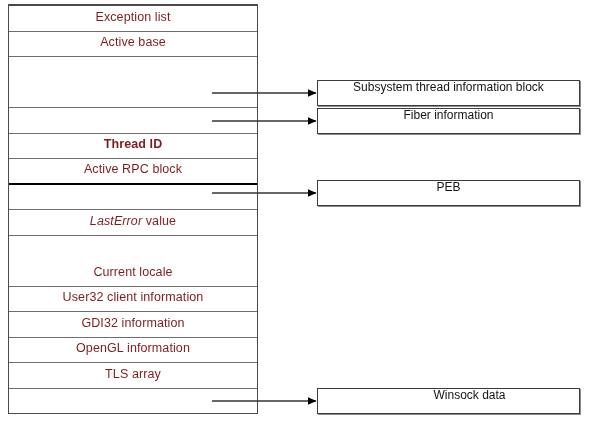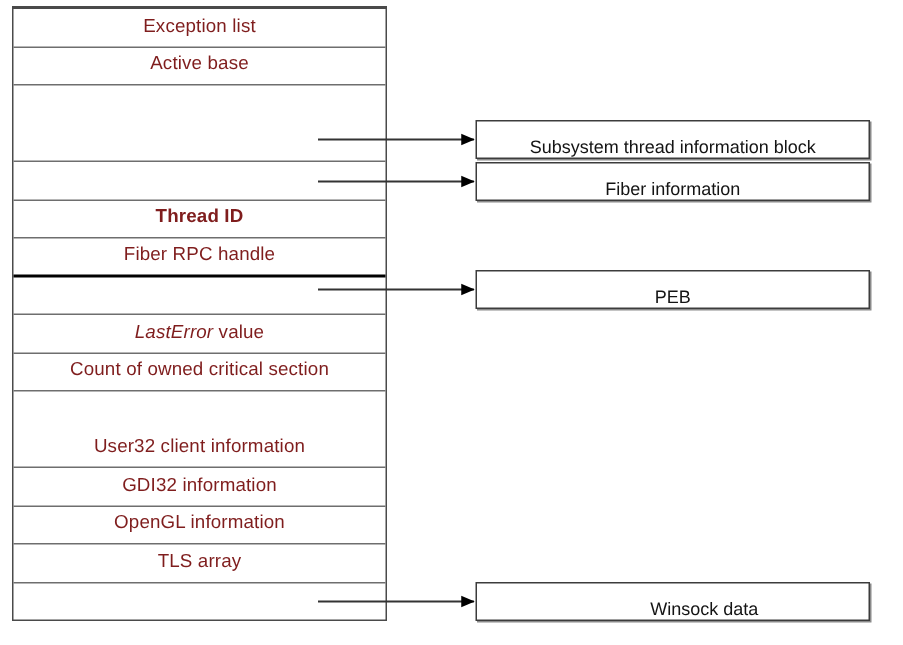--- a/index.html
+++ b/index.html
@@ -55,21 +55,21 @@
   .teb-row .ital { font-style: italic; }
   .teb-row .label { padding-bottom: 1px; }
 
   
   .side-box {
     position: absolute;
     box-sizing: border-box;
     border: 1px solid #3c3c3c;
     background: #ffffff;
     display: flex;
-    align-items: flex-end;
+    align-items: flex-start;
     justify-content: center;
     font-size: 12px;
     line-height: 1.1;
     white-space: nowrap;
     color: #141414;
     box-shadow: 1px 1px 0 #8a8a8a;
   }
 
   
   #connectors {
@@ -95,30 +95,30 @@
       <div class="teb-row" style="top: 76.5px; height: 25.5px;">
         <span class="label"></span>
       </div>
       <div class="teb-row" style="top: 102px; height: 25.5px;">
         <span class="label"></span>
       </div>
       <div class="teb-row" style="top: 127.5px; height: 25.5px; font-weight: bold;">
         <span class="label">Thread ID</span>
       </div>
       <div class="teb-row thick-bottom" style="top: 153px; height: 25.5px;">
-        <span class="label">Fiber RPC handle</span>
+        <span class="label">Active RPC block</span>
       </div>
       <div class="teb-row" style="top: 178.5px; height: 25.5px;">
         <span class="label"></span>
       </div>
       <div class="teb-row" style="top: 204px; height: 25.5px;">
         <span class="label"><span class="ital">LastError</span><span> value</span></span>
       </div>
-      <div class="teb-row" style="top: 229.5px; height: 25.5px;">
-        <span class="label">Count of owned critical section</span>
+      <div class="teb-row" style="top: 255px; height: 25.5px;">
+        <span class="label">Current locale</span>
       </div>
       <div class="teb-row" style="top: 280.5px; height: 25.5px;">
         <span class="label">User32 client information</span>
       </div>
       <div class="teb-row" style="top: 306px; height: 25.5px;">
         <span class="label">GDI32 information</span>
       </div>
       <div class="teb-row" style="top: 331.5px; height: 25.5px;">
         <span class="label">OpenGL information</span>
       </div>

